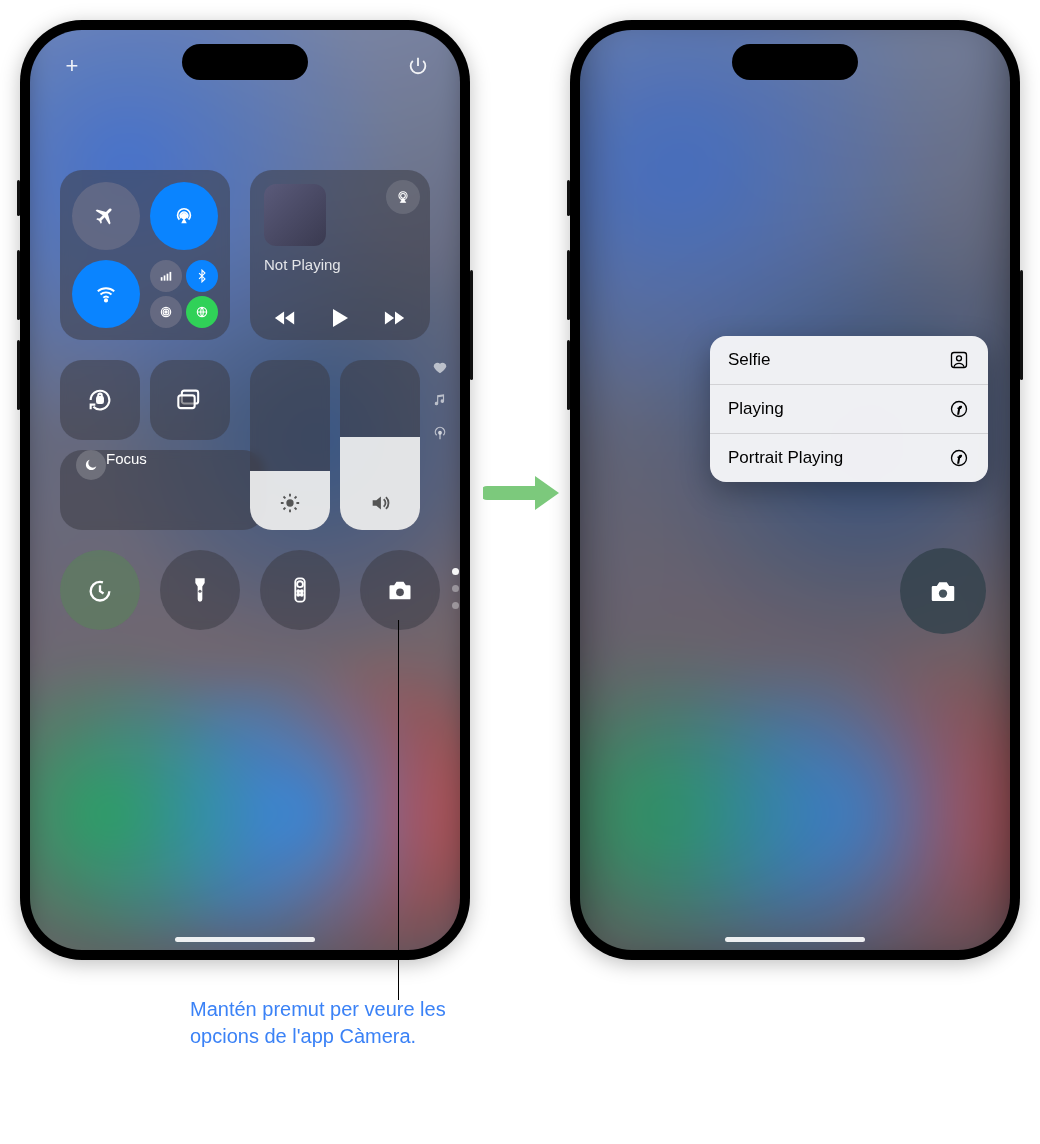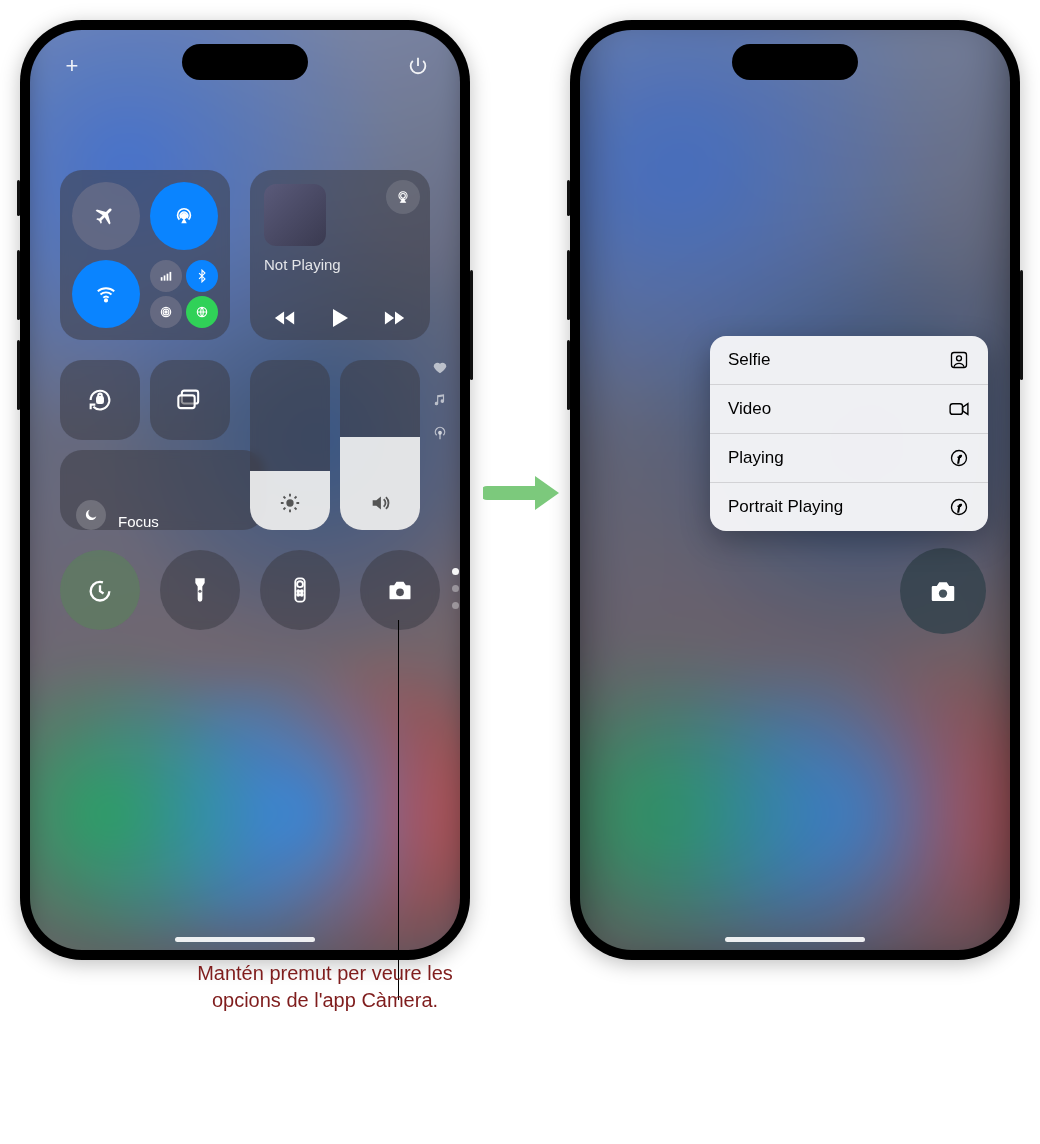--- a/index.html
+++ b/index.html
@@ -146,21 +146,21 @@
   .transport {
     position:absolute; left:14px; right:14px; bottom:12px;
     display:flex; justify-content:space-between; align-items:center;
     padding:0 10px;
   }
   .transport span { font-size:20px; color:rgba(255,255,255,0.9); }
 
   
   .lock { left:0; top:190px; width:80px; height:80px; }
   .mirror { left:90px; top:190px; width:80px; height:80px; }
-  .focus { left:0; top:280px; width:205px; height:80px; display:flex; align-items:flex-end; padding:0 16px; gap:12px; }
+  .focus { left:0; top:280px; width:205px; height:80px; display:flex; align-items:flex-start; padding:0 16px; }
   .focus .moon { width:30px;height:30px;border-radius:50%;background:rgba(255,255,255,0.18);display:flex;align-items:center;justify-content:center; }
   .focus-label { font-size:15px; color:#fff; }
 
   .slider {
     left:190px; top:190px; width:80px; height:170px;
     overflow:hidden;
   }
   .slider.vol { left:280px; }
   .slider-fill {
     position:absolute; left:0; right:0; bottom:0;
@@ -244,26 +244,26 @@
     left:378px;
     top:600px;
     width:1px;
     height:380px;
     background:#000;
     z-index:70;
   }
   .callout-text {
     position:absolute;
     left:170px;
-    top:940px;
+    top:976px;
     width:270px;
-    text-align:center;
+    text-align:left;
     font-size:20px;
     line-height:1.35;
-    color:#7f1d1d;
+    color:#3b82f6;
     z-index:70;
   }
 
   svg { display:block; }
   .ic { width:22px; height:22px; }
   .ic-lg { width:28px; height:28px; }
   .ic-sm { width:14px; height:14px; }
 
   .centered { display:flex; align-items:center; justify-content:center; }
 </style>
@@ -504,29 +504,20 @@
           <span>Selfie</span>
           <span class="mi-icon">
             <svg width="20" height="20" viewBox="0 0 24 24" fill="none" stroke="#000" stroke-width="1.6">
                 <rect x="3" y="3" width="18" height="18" rx="3"></rect>
                 <circle cx="12" cy="10" r="3"></circle>
                 <path d="M6 20c1-3 4-4 6-4s5 1 6 4"></path>
               </svg>
           </span>
         </div>
         <div class="menu-item">
-          <span>Video</span>
-          <span class="mi-icon">
-            <svg width="22" height="16" viewBox="0 0 24 18" fill="none" stroke="#000" stroke-width="1.6">
-                <rect x="2" y="3" width="14" height="12" rx="3"></rect>
-                <path d="M16 7l6-4v12l-6-4z"></path>
-              </svg>
-          </span>
-        </div>
-        <div class="menu-item">
           <span>Playing</span>
           <span class="mi-icon">
             <svg width="20" height="20" viewBox="0 0 24 24" fill="none" stroke="#000" stroke-width="1.6">
                 <circle cx="12" cy="12" r="9"></circle>
                 <text x="12" y="16" font-size="11" font-style="italic" text-anchor="middle" fill="#000" font-family="serif">f</text>
               </svg>
           </span>
         </div>
         <div class="menu-item">
           <span>Portrait Playing</span>

